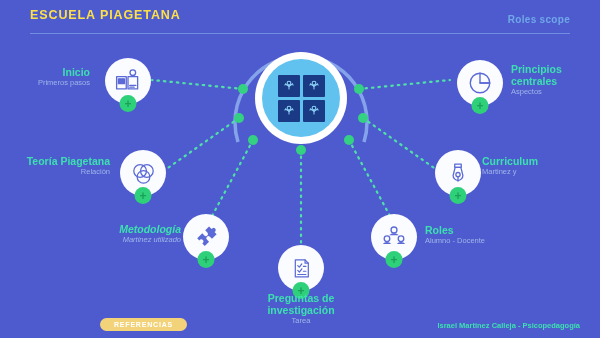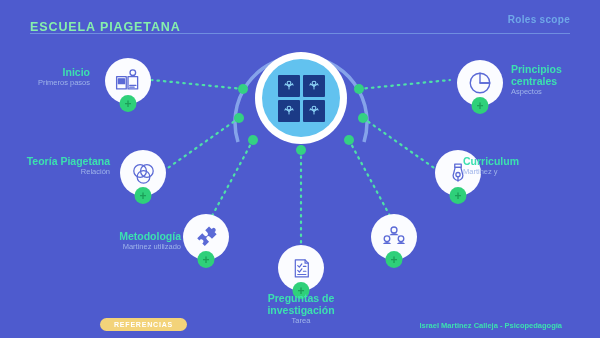--- a/index.html
+++ b/index.html
@@ -14,25 +14,25 @@
     background: #4e5bce;
     overflow: hidden;
     font-family: "Liberation Sans", sans-serif;
     -webkit-font-smoothing: antialiased;
   }
 
   
   .hdr-title {
     position: absolute;
     left: 30px;
-    top: 20px;
+    top: 8px;
     font-size: 12.5px;
     font-weight: bold;
     letter-spacing: 0.9px;
-    color: #86efac;
+    color: #fde047;
     white-space: nowrap;
   }
   .hdr-scope {
     position: absolute;
     right: 30px;
     top: 14px;
     font-size: 10px;
     font-weight: bold;
     letter-spacing: 0.3px;
     color: #6fa8e8;
@@ -151,21 +151,21 @@
     border-radius: 10px;
     background: #f3d37a;
     color: #ffffff;
     font-size: 7px;
     font-weight: bold;
     letter-spacing: 0.8px;
     white-space: nowrap;
   }
   .credit {
     position: absolute;
-    right: 38px;
+    right: 20px;
     top: 321px;
     font-size: 7.5px;
     font-weight: bold;
     color: #3ce0b0;
     white-space: nowrap;
   }
 </style>
 </head>
 <body>
 
@@ -308,54 +308,58 @@
         <path d="M12 5 L20 5 L20 9 L12 9 Z"></path>
         <path d="M12.5 9 L19.5 9 L22 19 A6 6 0 0 1 10 19 Z"></path>
         <circle cx="16" cy="18" r="2.6"></circle>
         <path d="M16 20.6 L16 26"></path>
       </svg>
     </div>
     <div class="plus">
         <span>+</span>
       </div>
   </div>
-  <div class="lbl" style="left:463px; top:155px; width:110px;">
+  <div class="lbl" style="left:482px; top:155px; width:110px;">
     <div class="t">Curriculum</div>
     <div class="s">Martinez y</div>
   </div>
 
   <div class="node" style="left:183px; top:214px;">
     <div class="node-disc">
       <svg width="27" height="27" viewBox="0 0 32 32" fill="#5b6ad6">
         <path d="M5 17 L11 11 L13.5 13.5 A2.4 2.4 0 0 0 17 10 L14.5 7.5 L19 3 L22 6 A2.6 2.6 0 1 1 25.5 9.5 L28 12 L22.5 17.5 L20 15 A2.4 2.4 0 0 0 16.5 18.5 L19 21 L14 26 L11 23 A2.6 2.6 0 1 0 7.5 19.5 Z"></path>
       </svg>
     </div>
     <div class="plus">
         <span>+</span>
       </div>
   </div>
-  <div class="lbl right" style="right:419px; top:230px; width:130px;">
+  <div class="lbl right" style="right:419px; top:223px; width:130px;font-style:italic;">
     <div class="t">Metodología</div>
     <div class="s">Martinez utilizado</div>
   </div>
 
   <div class="node" style="left:371px; top:214px;">
     <div class="node-disc">
       <svg width="28" height="28" viewBox="0 0 32 32" fill="none" stroke="#5b6ad6" stroke-width="1.5">
         <circle cx="16" cy="8" r="3.4"></circle>
         <path d="M10.5 14 A6.5 5 0 0 1 21.5 14 Z" fill="#5b6ad6" stroke="none"></path>
         <circle cx="8" cy="18" r="3.2"></circle>
         <path d="M3.2 24 A5.5 4.5 0 0 1 12.8 24 Z" fill="#5b6ad6" stroke="none"></path>
         <circle cx="24" cy="18" r="3.2"></circle>
         <path d="M19.2 24 A5.5 4.5 0 0 1 28.8 24 Z" fill="#5b6ad6" stroke="none"></path>
       </svg>
     </div>
     <div class="plus">
         <span>+</span>
       </div>
+  </div>
+  <div class="lbl" style="left:425px; top:224px; width:130px;">
+    <div class="t">Roles</div>
+    <div class="s">Alumno - Docente</div>
   </div>
 
   <div class="node" style="left:278px; top:245px;">
     <div class="node-disc">
       <svg width="26" height="26" viewBox="0 0 32 32" fill="none" stroke="#5b6ad6" stroke-width="1.5" stroke-linejoin="round" stroke-linecap="round">
         <path d="M9 6 L21 6 L25 10 L25 27 L9 27 Z"></path>
         <path d="M21 6 L21 10 L25 10"></path>
         <path d="M12 13 L14 15 L17 11"></path>
         <path d="M19 14 L22 14"></path>
         <path d="M12 19 L14 21 L17 17"></path>

